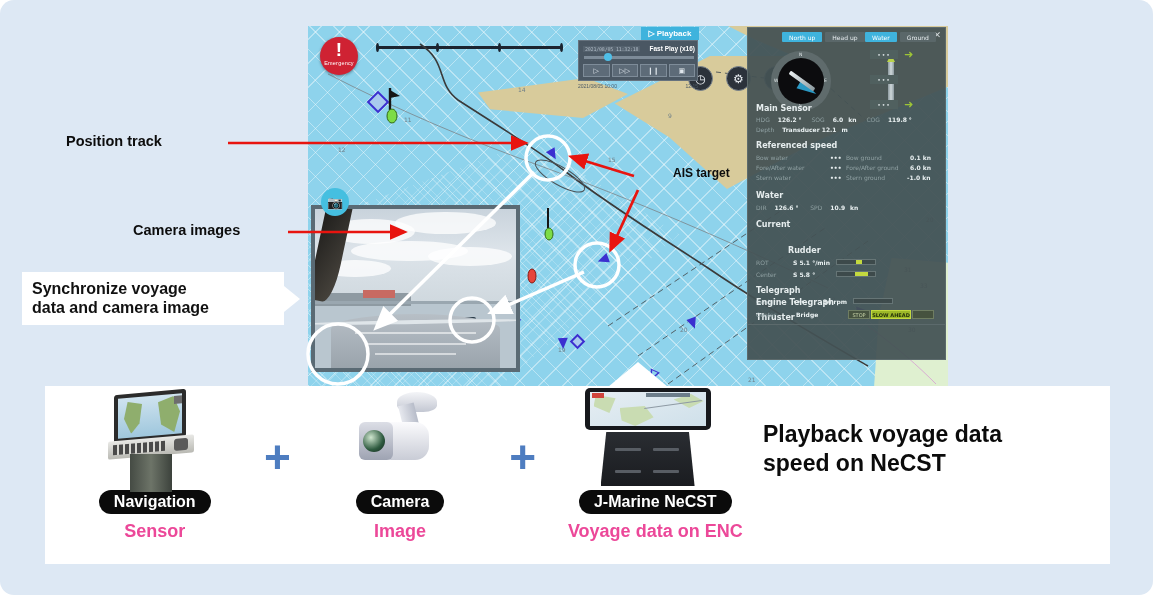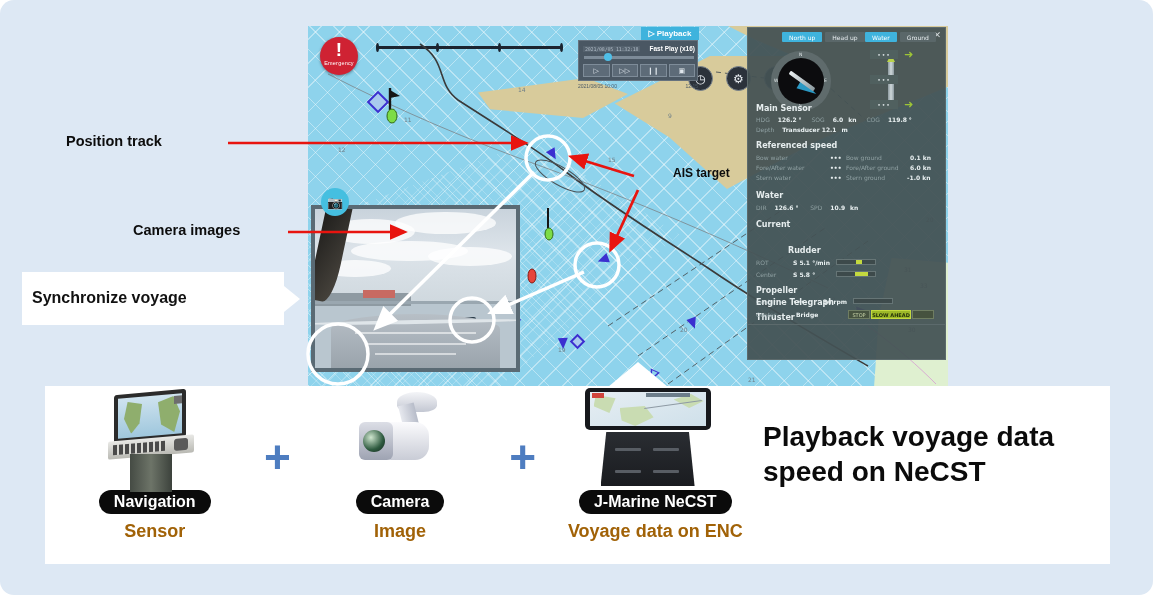--- a/index.html
+++ b/index.html
@@ -365,32 +365,32 @@
   .bp-art { height: 104px; width: 100%; position: relative; }
   .pill {
     background: #0b0b0b; color: #fff;
     border-radius: 14px;
     font-size: 16px; font-weight: bold;
     padding: 3px 15px;
     white-space: nowrap;
   }
   .bp-cap {
     margin-top: 7px;
-    font-size: 18px; font-weight: bold; color: #a16207;
+    font-size: 18px; font-weight: bold; color: #ec4899;
     white-space: nowrap;
   }
   .plus {
     width: 56px; height: 178px;
     display: flex; align-items: flex-start; justify-content: center;
     padding-top: 48px;
     color: #4e7dc0; font-size: 46px; font-weight: bold; line-height: 1;
   }
   #bp-text {
     position: absolute; left: 718px; top: 34px;
-    font-size: 28px; font-weight: bold; color: #0b0b0b;
+    font-size: 23px; font-weight: bold; color: #0b0b0b;
     line-height: 1.24;
     width: 330px;
   }
 
   
   .nav-console { position: absolute; left: 48px; top: 4px; width: 100px; height: 100px; }
   .nc-screen {
     position: absolute; left: 6px; top: 2px; width: 72px; height: 48px;
     background: #2b2b2b; border-radius: 3px; transform: skewY(-5deg);
   }
@@ -657,21 +657,21 @@
     <div class="sp-row" style="left:45px; top:231px;"><span class="v">S 5.1 °/min</span></div>
     <div class="bar-track" style="left:88px; top:231px; width:40px;">
         <div class="bar-fill" style="left:19px; width:6px;"></div>
       </div>
     <div class="sp-row" style="left:8px; top:243px;"><span class="k">Center</span></div>
     <div class="sp-row" style="left:45px; top:243px;"><span class="v">S 5.8 °</span></div>
     <div class="bar-track" style="left:88px; top:243px; width:40px;">
         <div class="bar-fill" style="left:18px; width:13px;"></div>
       </div>
 
-    <div class="sec-title" style="left:8px; top:258px;">Propeller</div>
+    <div class="sec-title" style="left:8px; top:258px;">Telegraph</div>
     <div class="sp-row" style="left:8px; top:270px;"><span class="k">Center</span></div>
     <div class="sp-row" style="left:45px; top:270px;"><span class="v">•••</span></div>
     <div class="sp-row" style="left:75px; top:270px;"><span class="v">34 rpm</span></div>
     <div class="bar-track" style="left:105px; top:270px; width:40px;"></div>
 
     <div class="sec-title" style="left:8px; top:285px;">Thruster</div>
   </div>
 
   <div style="position:absolute; left:747px; top:325px; width:199px; height:35px; background:rgba(68,82,84,0.94); border:1px solid #5c6a6c; border-top:none; color:#cfd8da; font-family:'DejaVu Sans',sans-serif;">
     <div class="sec-title" style="left:8px; top:-27px;">Engine Telegraph</div>
@@ -728,20 +728,21 @@
     <line x1="638" y1="190" x2="611" y2="249" stroke="#e8140f" stroke-width="2.8" marker-end="url(#redarrow)"></line>
   </svg>
 
   <div class="anno" id="lbl-position-track">Position track</div>
   <div class="anno" id="lbl-camera-image">Camera images</div>
   <div class="anno" id="lbl-ais-target">AIS target</div>
 
   <div id="callout">
     <div id="callout-text">
       <div>Synchronize voyage</div>
+      <div>data and camera image</div>
     </div>
   </div>
   <div id="callout-tip"></div>
 
   <div id="bp-notch"></div>
   <div id="bottom-panel">
 
     <div id="bp-items">
 
       <div class="bp-col">

